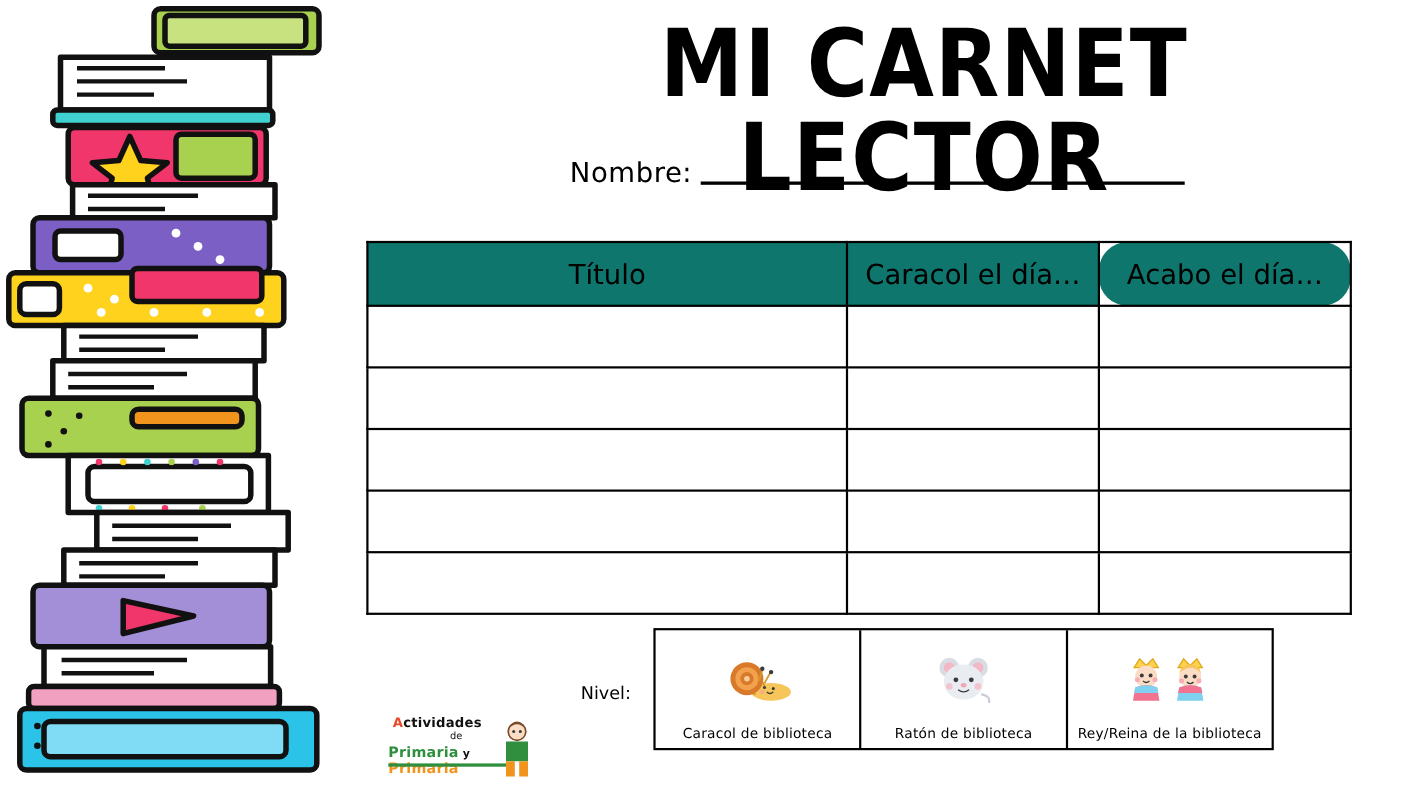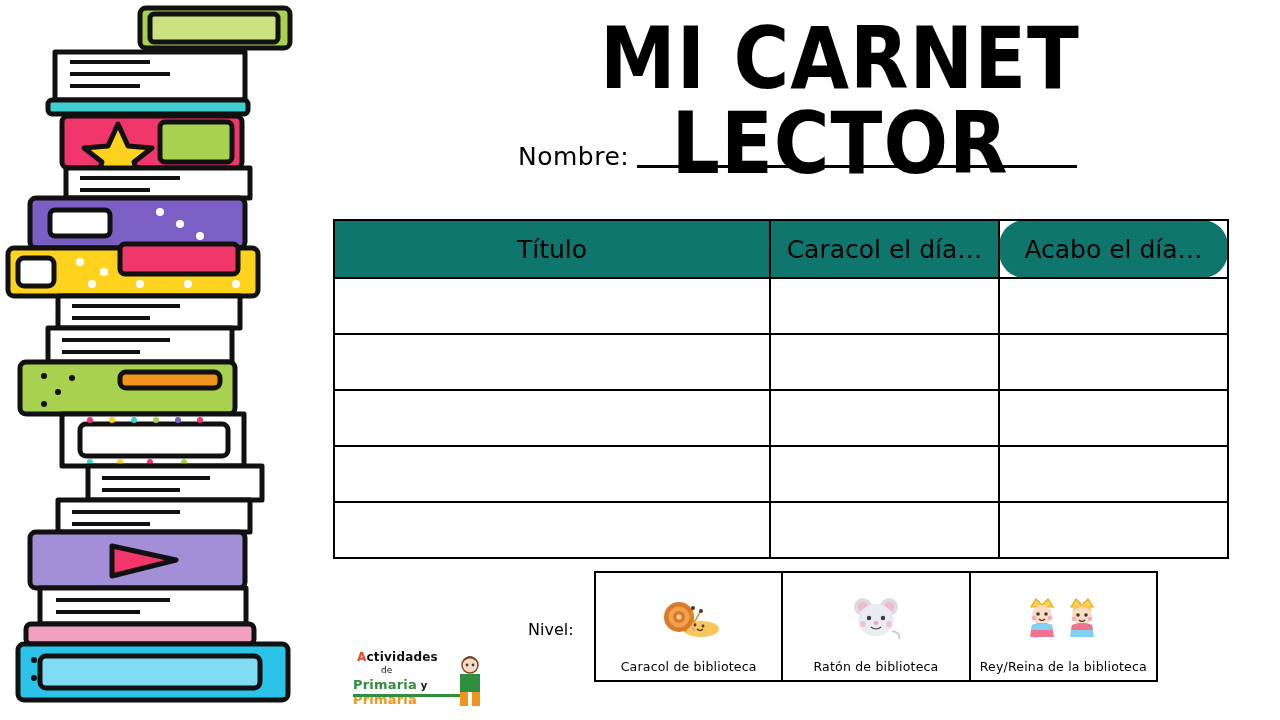--- a/index.html
+++ b/index.html
@@ -145,21 +145,21 @@
     font-family: "DejaVu Sans", sans-serif;
     margin-left: 44px;
   }
   .logo .l1 {
     position: absolute; left: 8px; top: 0;
     font-size: 12px; font-weight: bold; color: #111;
     letter-spacing: .2px;
   }
   .logo .l1 .cap { color: #e8492a; }
   .logo .l2 {
-    position: absolute; left: 32px; top: 15px;
+    position: absolute; left: 60px; top: 15px;
     font-size: 9px; color: #111;
   }
   .logo .l3 {
     position: absolute; left: 4px; top: 27px;
     font-size: 13px; font-weight: bold; color: #2f8f3e;
     letter-spacing: .2px;
   }
   .logo .l3 .orange { color: #f0941d; }
   .logo .l3 .small { font-size: 10px; color:#111; font-weight:bold;}
   .logo .underline {

